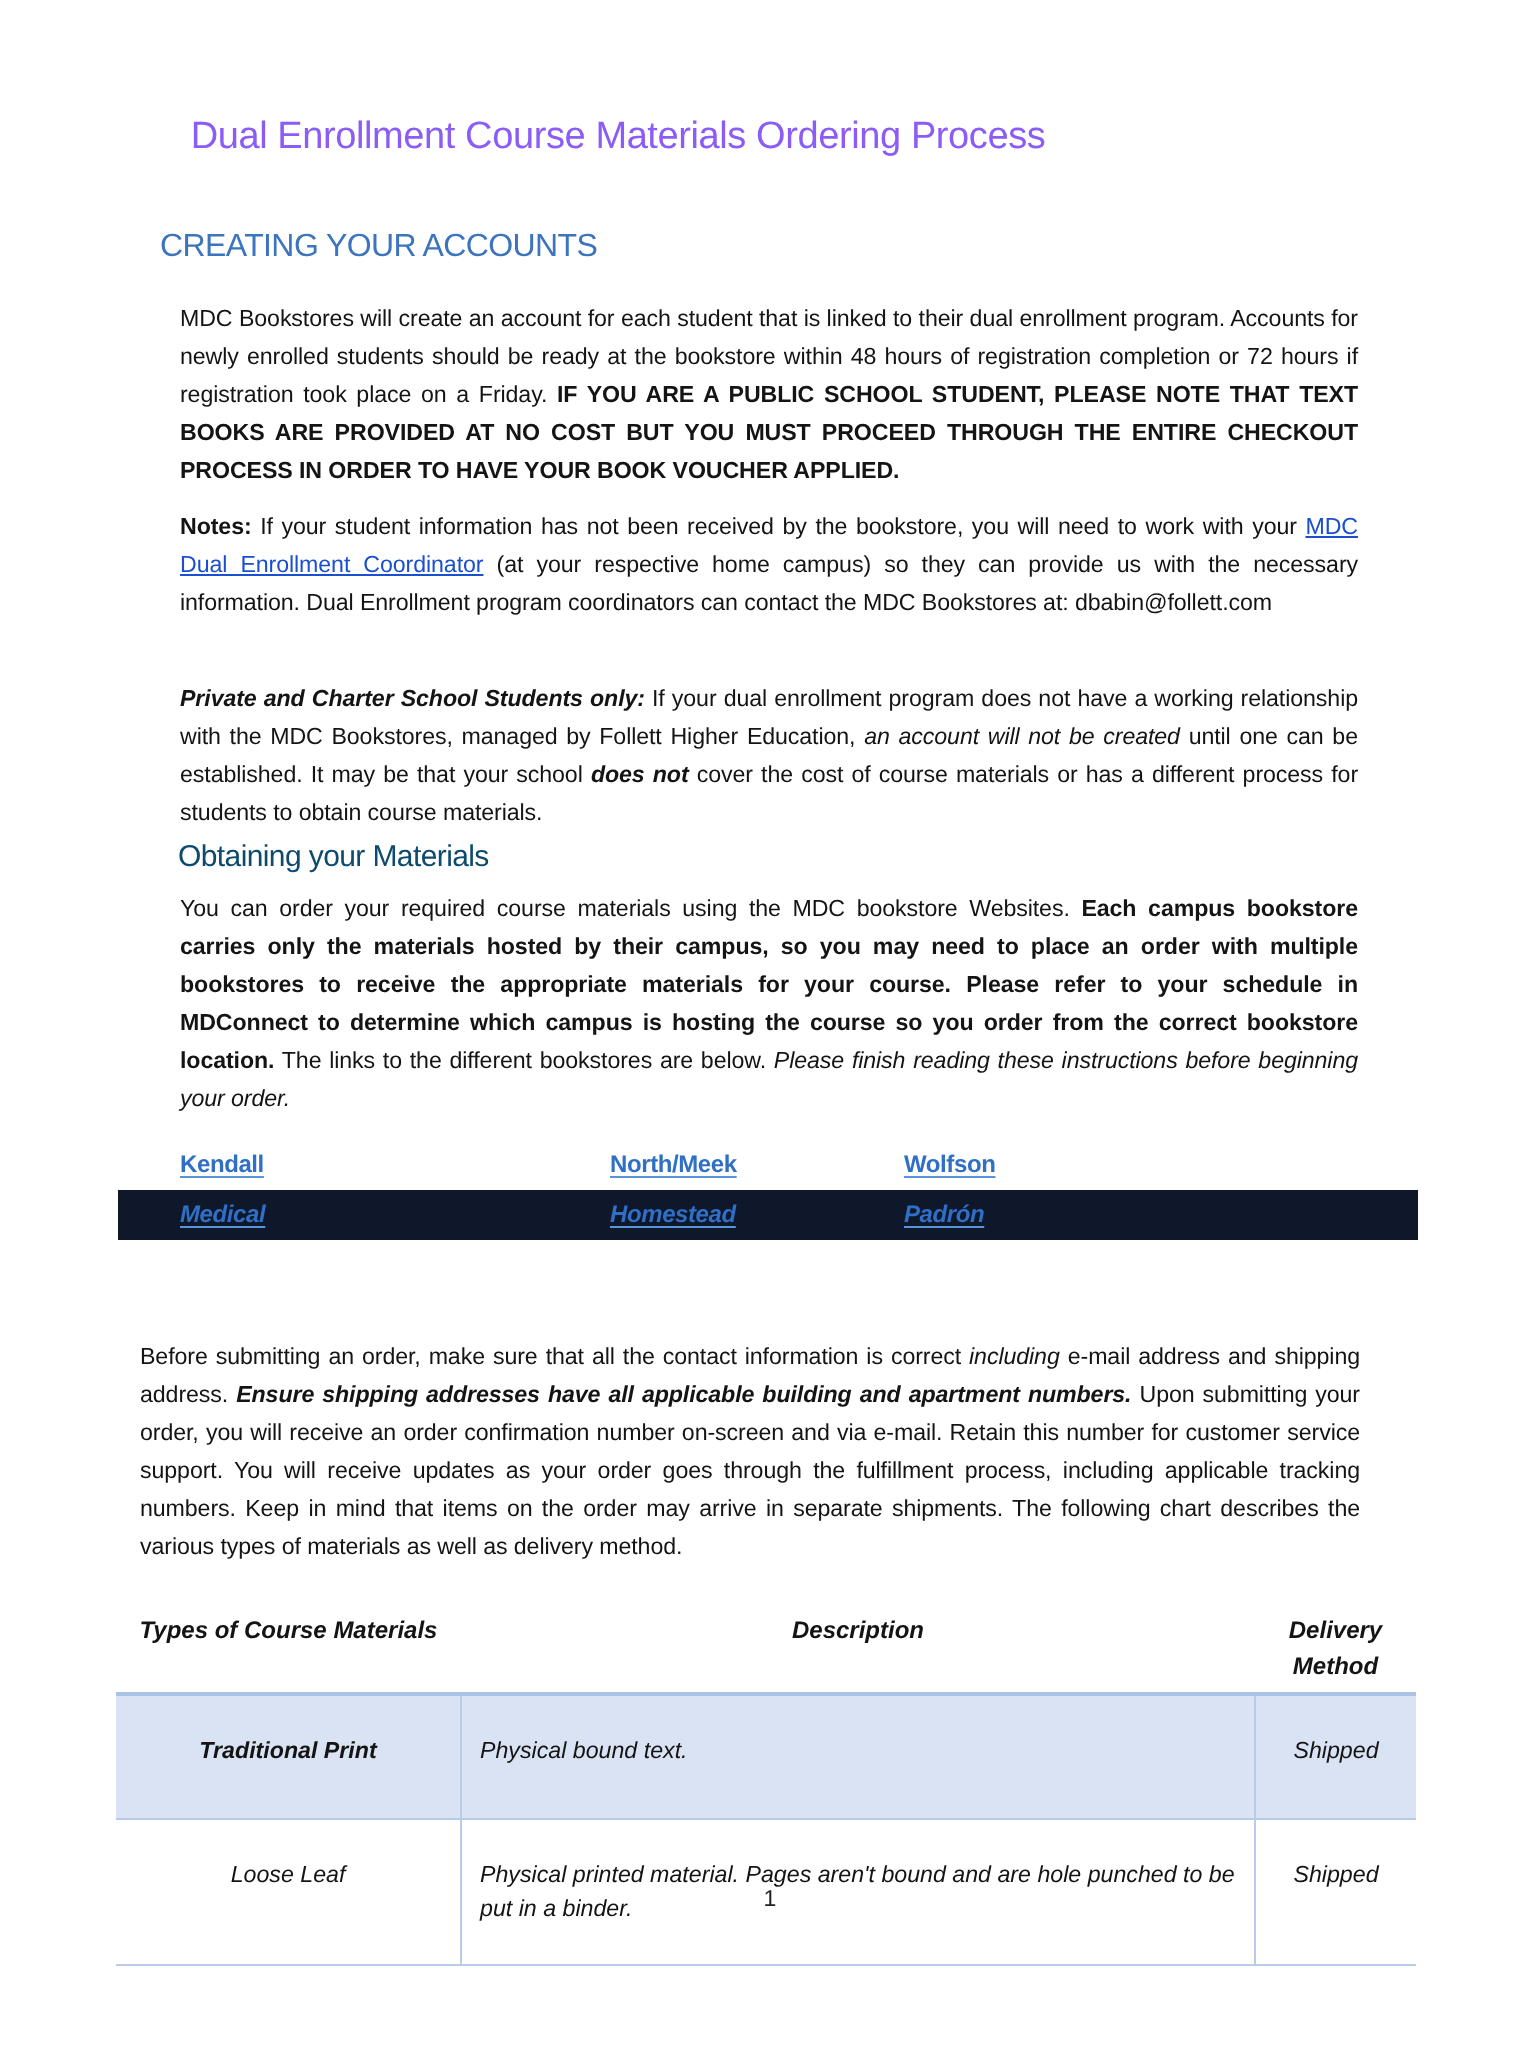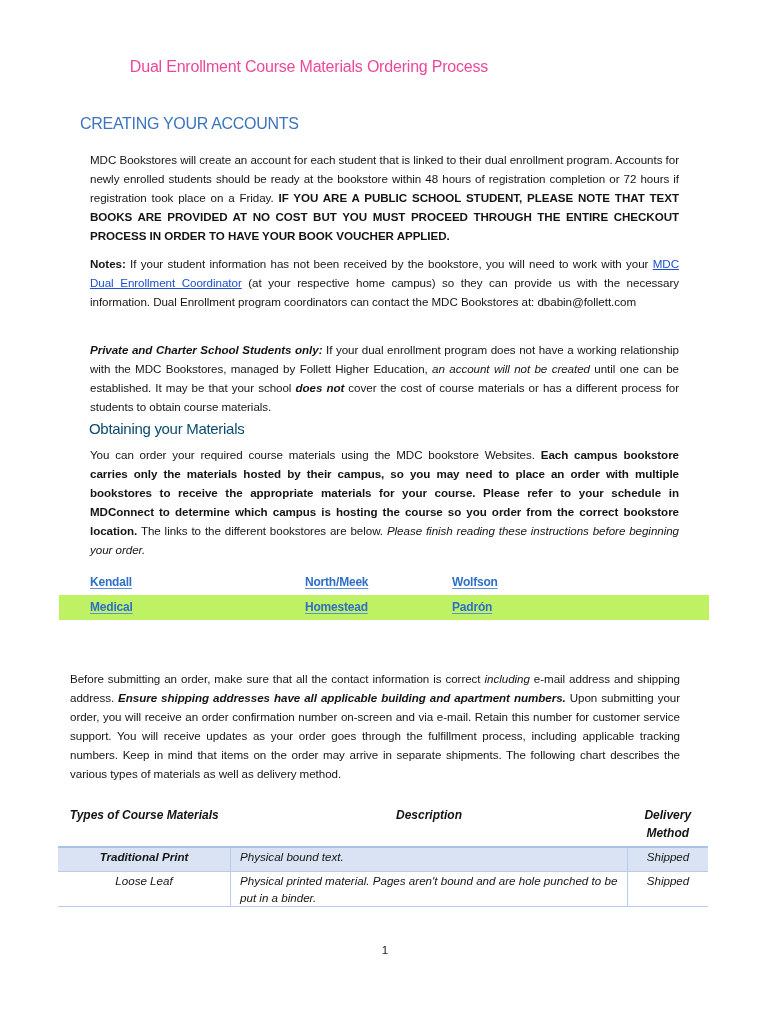--- a/index.html
+++ b/index.html
@@ -1,40 +1,40 @@
 <!DOCTYPE html>
 <html><head>
   <meta charset="utf-8">
   <style>
     html, body { margin: 0; padding: 0; background: #ffffff; }
     body { width: 770px; height: 1024px; position: relative; overflow: hidden;
       font-family: "Liberation Sans", sans-serif; color: #111; }
     .page { position: absolute; left: 0; top: 0; width: 770px; height: 1024px; }
     .doc-title { position: absolute; left: 0; width: 618px; top: 58px; text-align: center;
-      font-size: 16px; color: #ec4899; letter-spacing: -0.2px; }
+      font-size: 19px; color: #8b5cf6; letter-spacing: -0.2px; }
     .h1 { position: absolute; left: 80px; top: 115px; font-size: 16px; color: #3c74bd; letter-spacing: -0.3px; }
     .h2 { position: absolute; left: 89px; top: 420px; font-size: 15px; color: #0c4a6e; letter-spacing: -0.3px; }
     .para { position: absolute; font-size: 11.6px; line-height: 19px; text-align: justify; color: #141414; letter-spacing: -0.05px; }
     .para b { font-weight: bold; }
     .link { color: #1a4fd0; text-decoration: underline; }
     .p1 { left: 90px; top: 150px; width: 589px; }
     .p2 { left: 90px; top: 254px; width: 589px; }
     .p3 { left: 90px; top: 340px; width: 589px; }
     .p4 { left: 90px; top: 445px; width: 589px; }
     .p5 { left: 70px; top: 669px; width: 610px; }
     .stores { position: absolute; left: 59px; top: 570px; width: 650px; }
     .store-row { height: 25px; position: relative; }
-    .store-row.alt { background: #bef264; }
+    .store-row.alt { background: #0f172a; font-style: italic; }
     .store-link { position: absolute; top: 5px; font-size: 12px; font-weight: bold; color: #2f6fc6;
       text-decoration: underline; text-decoration-color: #5a93da; text-underline-offset: 2px; letter-spacing: -0.2px; }
     .c1 { left: 31px; } .c2 { left: 214px; margin-left: 32px; } .c3 { left: 393px; }
     .mat-table { position: absolute; left: 58px; top: 803px; width: 650px; border-collapse: collapse;
       font-size: 11.6px; color: #141414; font-style: italic; }
     .mat-table th { font-weight: bold; vertical-align: top; padding: 3px 6px 4px 6px; line-height: 18px; font-size: 12px; }
-    .mat-table td { vertical-align: top; padding: 0 6px; line-height: 17px; margin-top: 32px; }
+    .mat-table td { vertical-align: top; padding: 19px 6px; line-height: 17px; margin-top: 32px; }
     .mat-table tr.hdr th { border-bottom: 2px solid #a9c2e6; }
     .mat-table tr.row1 td { background: #d9e3f3; border-bottom: 1px solid #b8cbe8; height: 23px; }
     .mat-table tr.row2 td { border-bottom: 1px solid #b8cbe8; }
     .mat-table td.type { font-weight: bold; text-align: center; width: 160px; }
     .mat-table td.desc { border-left: 1px solid #b8cbe8; border-right: 1px solid #b8cbe8; padding-left: 9px; }
     .mat-table td.method { text-align: center; width: 68px; }
     .page-num { position: absolute; left: 0; width: 770px; top: 944px; text-align: center; font-size: 11.5px; color: #222; }
   </style>
 </head>
 <body>

